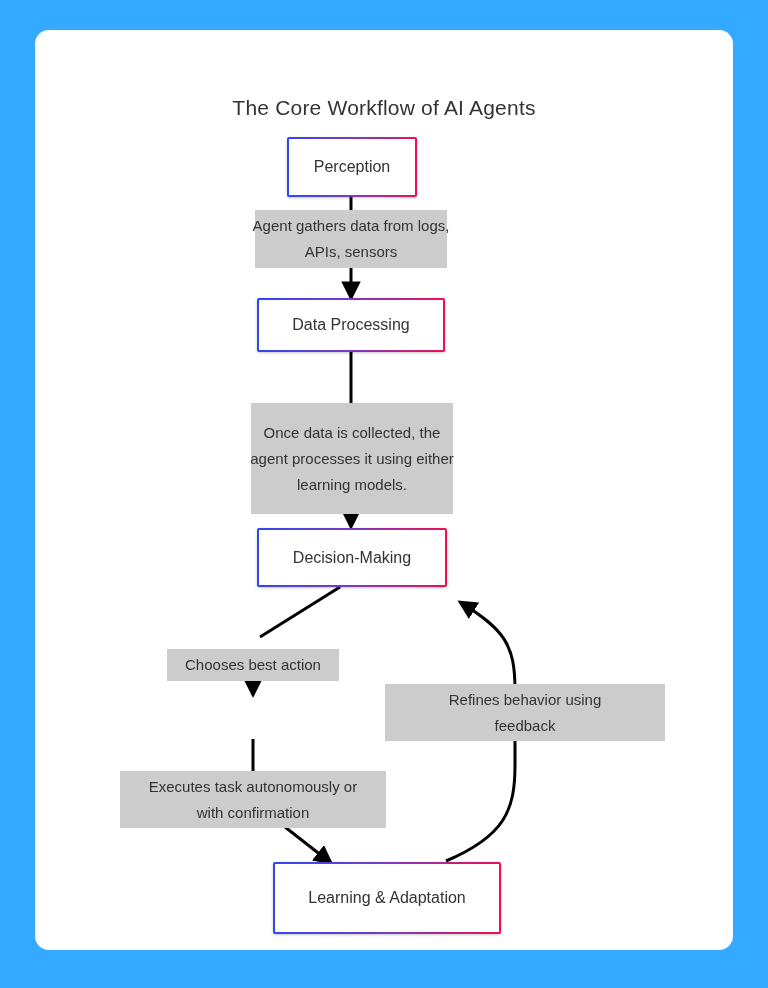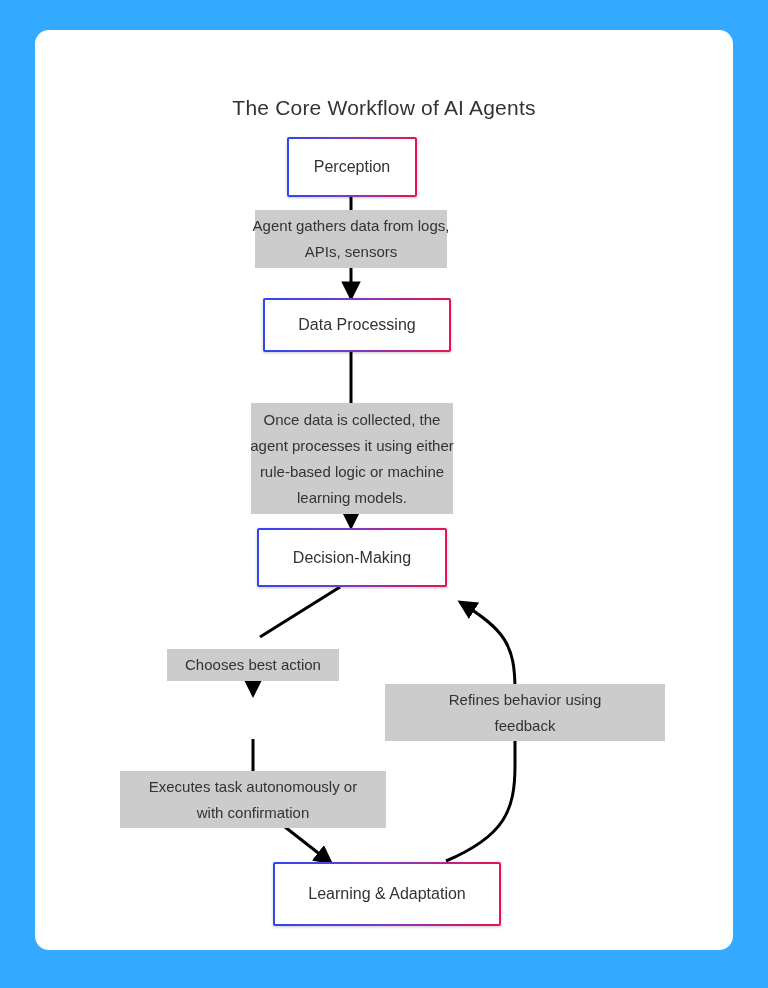--- a/index.html
+++ b/index.html
@@ -101,42 +101,41 @@
     <line x1="218" y1="709" x2="218" y2="744" stroke="#000000" stroke-width="3"></line>
     <path d="M 250 797 L 296 833" stroke="#000000" stroke-width="3" fill="none" marker-end="url(#arrow)"></path>
 
     <path d="M 411 831 C 470 806 480 780 480 735 L 480 660 C 480 615 470 600 425 572" stroke="#000000" stroke-width="3" fill="none" marker-end="url(#arrow)"></path>
   </svg>
 
   <div class="node" style="left:252px; top:88px; width:130px; height:60px;margin-top:19px;">
     <span>Perception</span>
   </div>
 
-  <div class="node" style="left:228px; top:268px; width:188px; height:54px;">
+  <div class="node" style="left:222px; top:268px; width:188px; height:54px;">
     <span>Data Processing</span>
   </div>
 
   <div class="node" style="left:222px; top:498px; width:190px; height:59px;align-items:center;">
     <span>Decision-Making</span>
   </div>
 
 
-  <div class="node" style="left:238px; top:832px; width:228px; height:64px;">
+  <div class="node" style="left:238px; top:832px; width:228px; height:72px;">
     <span>Learning &amp; Adaptation</span>
   </div>
 
   <div class="edge-label" style="left:220px; top:180px; width:192px; height:58px;">
     <span>Agent gathers data from logs,</span>
     <span>APIs, sensors</span>
   </div>
 
   <div class="edge-label" style="left:216px; top:373px; width:202px; height:111px;">
     <span>Once data is collected, the</span>
     <span>agent processes it using either</span>
-    <span>rule-based logic or machine</span>
     <span>learning models.</span>
   </div>
 
   <div class="edge-label" style="left:132px; top:595px; width:172px; height:32px;margin-top:24px;">
     <span>Chooses best action</span>
   </div>
 
   <div class="edge-label" style="left:85px; top:741px; width:266px; height:57px;">
     <span>Executes task autonomously or</span>
     <span>with confirmation</span>

